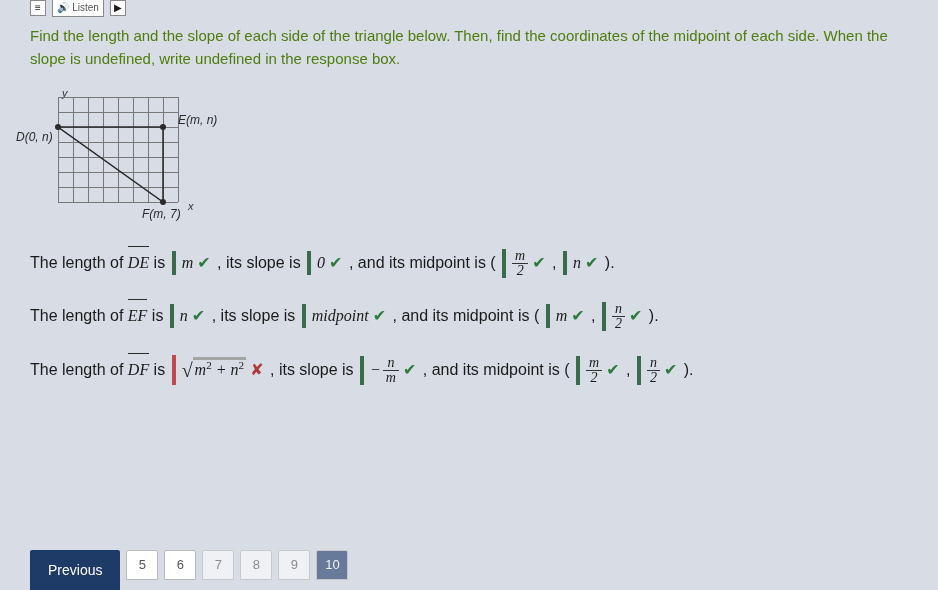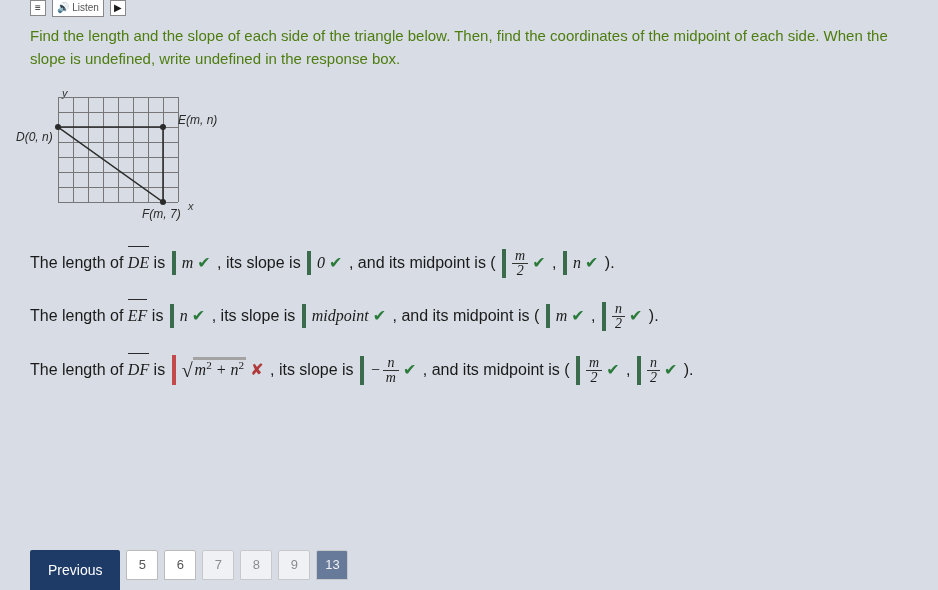--- a/index.html
+++ b/index.html
@@ -129,16 +129,16 @@
   </div>
 </div>
 
 <div class="bottom-bar">
   <button class="prev-btn">Previous</button>
   <div class="page-btn">5</div>
   <div class="page-btn">6</div>
   <div class="page-btn inactive">7</div>
   <div class="page-btn inactive">8</div>
   <div class="page-btn inactive">9</div>
-  <div class="page-btn inactive" style="background:#1e3a67;color:#fff">13</div>
+  <div class="page-btn inactive" style="background:#1e3a67;color:#fff">10</div>
 </div>
 
 </div>
 
 </body></html>

